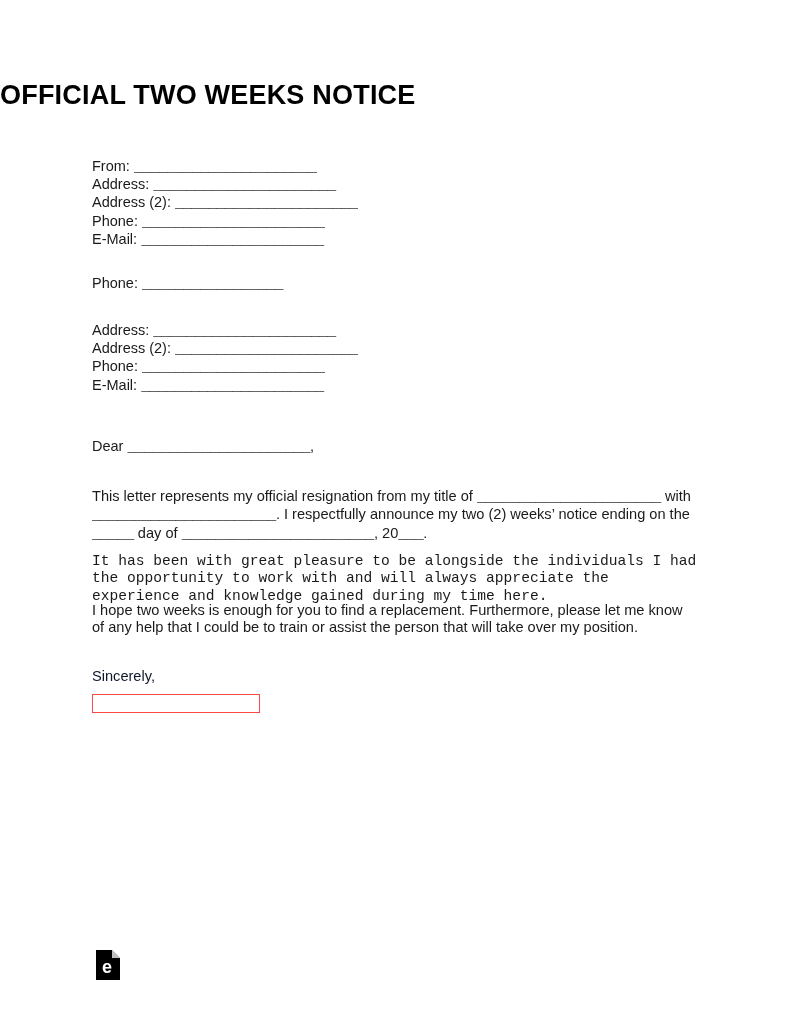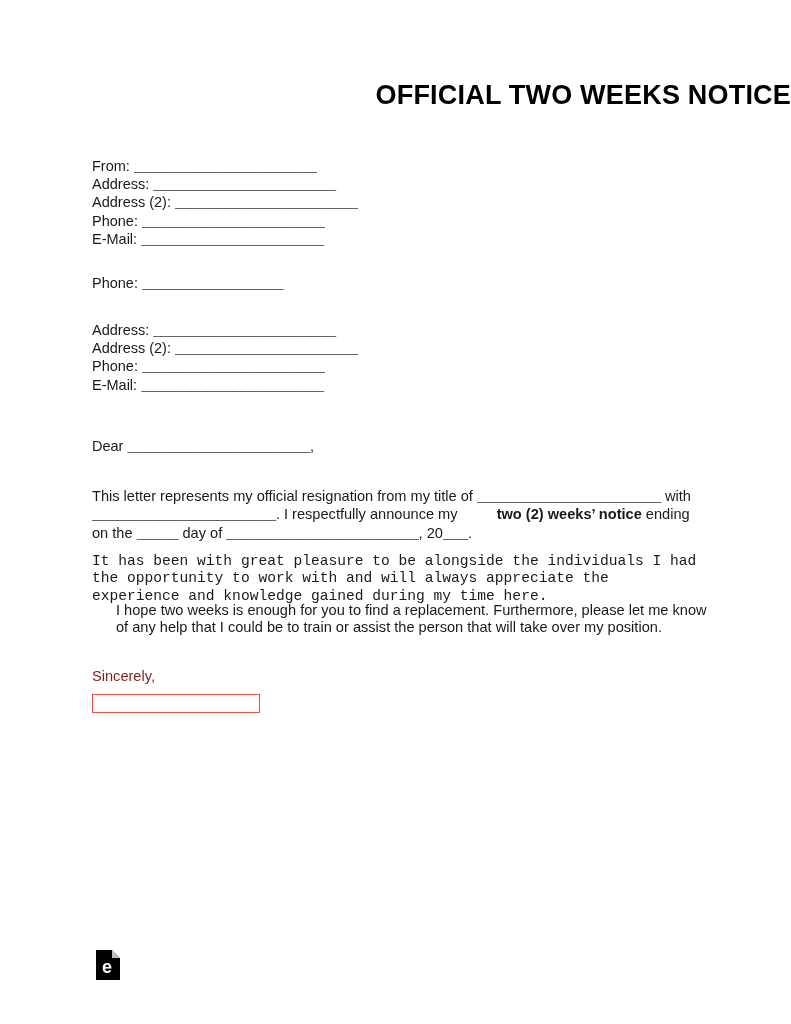--- a/index.html
+++ b/index.html
@@ -21,21 +21,21 @@
     inset: 0;
     background: #ffffff;
   }
 
   
   .doc-title {
     position: absolute;
     top: 78px;
     left: 0;
     width: 791px;
-    text-align: right;
+    text-align: left;
     font-size: 27px;
     font-weight: bold;
     letter-spacing: 0.2px;
     color: #000;
     line-height: 34px;
   }
 
   .field-block {
     position: absolute;
     left: 92px;
@@ -57,28 +57,28 @@
   
   .para {
     position: absolute;
     left: 92px;
     width: 606px;
     font-size: 14.6px;
     line-height: 17.4px;
     color: #1a1a1a;
     text-align: left;
   }
-  .para b { font-weight: bold; margin-left: 35px; }
+  .para b { font-weight: normal; }
 
   .sincerely {
     position: absolute;
     left: 92px;
     font-size: 14.6px;
     line-height: 17.4px;
-    color: #7f1d1d;
+    color: #0f172a;
   }
 
   
   .sig-box {
     position: absolute;
     left: 92px;
     top: 694px;
     width: 168px;
     height: 19px;
     border: 1.4px solid #fb4a45;
@@ -146,21 +146,21 @@
       <span>Dear </span><span class="rule">______________________</span><span>,</span>
     </div>
   </div>
 
   <div class="para" style="top:488px;">
     <span>This letter represents my official resignation from my title of </span><span class="rule">______________________</span><span> with </span><span class="rule">______________________</span><span>. I respectfully announce my </span><b>two (2) weeks’ notice</b><span> ending on the </span><span class="rule">_____</span><span> day of </span><span class="rule">_______________________</span><span>, 20</span><span class="rule">___</span><span>.</span>
   </div>
 
   <div class="para" style="top:553px;font-family:Liberation Mono, monospace;">It has been with great pleasure to be alongside the individuals I had the opportunity to work with and will always appreciate the experience and knowledge gained during my time here.</div>
 
-  <div class="para" style="top:602px;margin-left:24px;">I hope two weeks is enough for you to find a replacement. Furthermore, please let me know of any help that I could be to train or assist the person that will take over my position.</div>
+  <div class="para" style="top:602px;">I hope two weeks is enough for you to find a replacement. Furthermore, please let me know of any help that I could be to train or assist the person that will take over my position.</div>
 
   <div class="sincerely" style="top:668px;">Sincerely,</div>
 
   <div class="sig-box"></div>
 
   <div class="footer-logo">
     <svg width="24" height="30" viewBox="0 0 24 30" xmlns="http://www.w3.org/2000/svg">
       <path d="M0 0 H16 L24 8 V30 H0 Z" fill="#000000"></path>
       <path d="M16 0 L24 8 H16 Z" fill="#ffffff"></path>
       <path d="M16 0 L24 8 H17 A1 1 0 0 1 16 7 Z" fill="#bfbfbf"></path>

